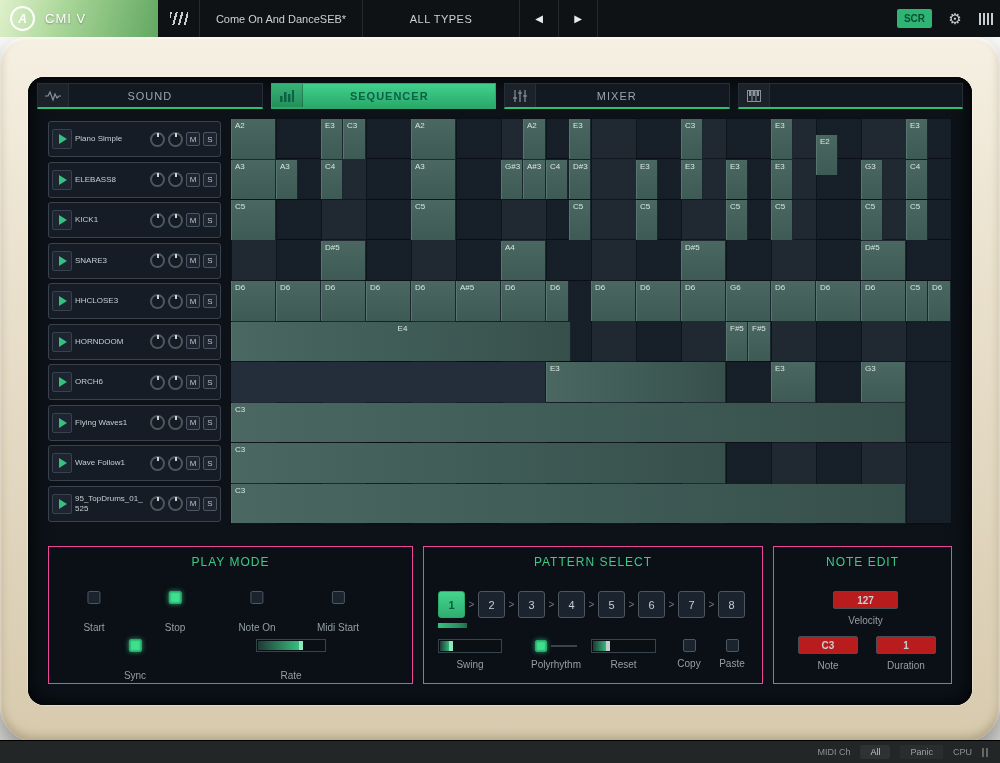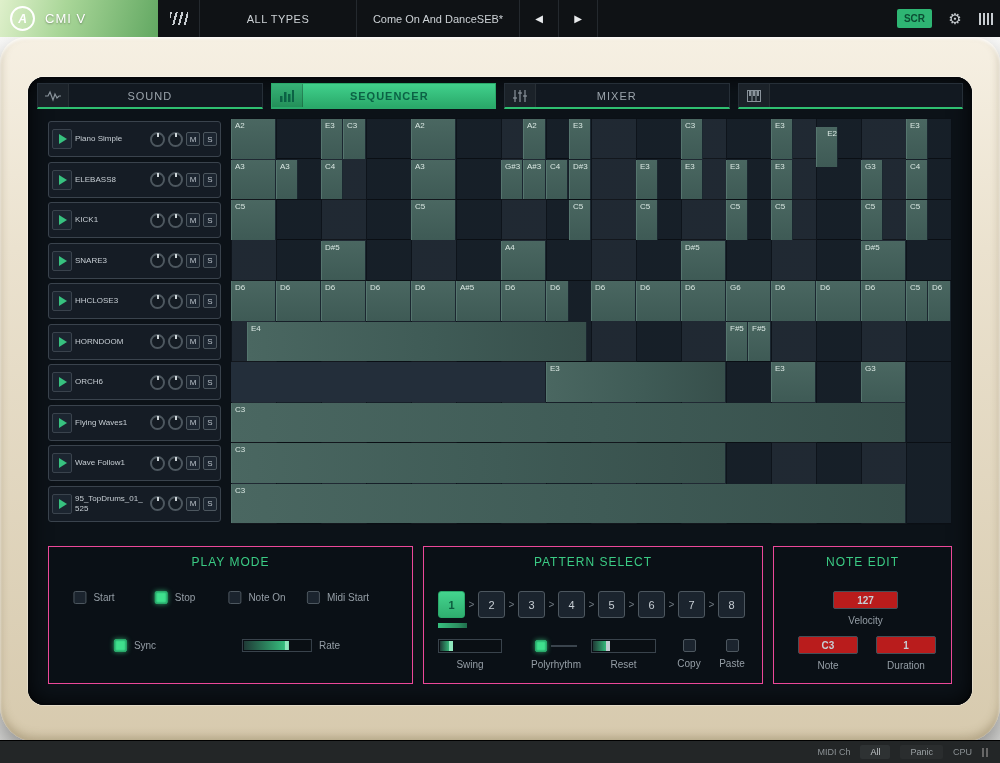--- a/index.html
+++ b/index.html
@@ -70,21 +70,21 @@
     border-right:1px solid #1b2730;border-left:1px solid #55756e;}
   .seq-cell.long{background:linear-gradient(90deg,#4a6761 0%,#3f5b56 55%,#374f4b 100%);}
   .seq-cell.dim{background:#232e3a;border-left:none;border-right:1px solid #151d26;}
   .cell-label{font-size:8px;color:#d9e7e2;padding:2px 0 0 3px;display:block;white-space:nowrap;}
   
   .panel{position:absolute;border:1px solid #ec4899;background:rgba(8,14,20,.35);box-sizing:border-box;}
   #playmode-panel{left:20px;top:469px;width:365px;height:138px;}
   #pattern-panel{left:395px;top:469px;width:340px;height:138px;}
   #noteedit-panel{left:745px;top:469px;width:179px;height:138px;}
   .panel-title{text-align:center;color:#3bcb84;font-size:12px;letter-spacing:1px;margin-top:8px;}
-  .pm-group{position:absolute;transform:translateX(-50%);display:flex;flex-direction:row;align-items:center;gap:7px;}
+  .pm-group{position:absolute;transform:translateX(-50%);display:flex;flex-direction:column;align-items:center;gap:18px;}
   .sq-btn{width:13px;height:13px;background:#1b242e;border:1px solid #4d575f;border-radius:2px;box-sizing:border-box;}
   .sq-btn.on{background:#3fe08d;border-color:#2aa96a;box-shadow:0 0 5px rgba(63,224,141,.65), inset 0 0 2px #0b6245;}
   .pm-label{font-size:10px;color:#959ea6;white-space:nowrap;}
   .h-slider{width:70px;height:13px;background:#0a0f14;border:1px solid #39434c;position:relative;box-sizing:border-box;}
   .h-slider .fill{position:absolute;left:1px;top:1px;bottom:1px;background:linear-gradient(90deg,#1f3a36,#37c17f);}
   .h-slider .handle{position:absolute;top:1px;bottom:1px;width:4px;background:#8fe7bd;}
   .h-slider .handle.light{background:#c3cdd2;}
   
   #pattern-row{position:absolute;left:14px;top:44px;display:flex;align-items:center;}
   .pattern-slot{width:27px;height:27px;background:#1b242e;border:1px solid #4d575f;border-radius:3px;
@@ -125,22 +125,22 @@
 <div class="top-toolbar">
   <div class="logo-section">
     <div class="logo-circle">
       <span>A</span>
     </div>
     <span class="app-name">CMI V</span>
   </div>
   <div class="tb-section tilt-section">
     <div class="tilted-bars"></div>
   </div>
+  <div class="tb-section preset-name-sec">Come On And DanceSEB*</div>
   <div class="tb-section all-types">ALL TYPES</div>
-  <div class="tb-section preset-name-sec">Come On And DanceSEB*</div>
   <div class="tb-section nav-btn">◀</div>
   <div class="tb-section nav-btn">▶</div>
   <div class="tb-spacer"></div>
   <div class="scr-btn">SCR</div>
   <div class="gear-btn">⚙</div>
   <div class="menu-bars">
       <i></i>
       <i></i>
       <i></i>
       <i></i>
@@ -299,21 +299,21 @@
         </div>
         <div class="seq-cell" style="left: 338px; top: 0px; width: 22px;">
           <span class="cell-label">E3</span>
         </div>
         <div class="seq-cell" style="left: 450px; top: 0px; width: 22px;">
           <span class="cell-label">C3</span>
         </div>
         <div class="seq-cell" style="left: 540px; top: 0px; width: 22px;">
           <span class="cell-label">E3</span>
         </div>
-        <div class="seq-cell" style="left: 585px; top: 8px; width: 22px; text-align: right;">
+        <div class="seq-cell" style="left: 585px; top: 16px; width: 22px;">
           <span class="cell-label">E2</span>
         </div>
         <div class="seq-cell" style="left: 675px; top: 0px; width: 22px;">
           <span class="cell-label">E3</span>
         </div>
         <div class="seq-cell" style="left: 0px; top: 40.5px; width: 45px;">
           <span class="cell-label">A3</span>
         </div>
         <div class="seq-cell" style="left: 45px; top: 40.5px; width: 22px;">
           <span class="cell-label">A3</span>
@@ -434,21 +434,21 @@
         </div>
         <div class="seq-cell" style="left: 630px; top: 162px; width: 45px;">
           <span class="cell-label">D6</span>
         </div>
         <div class="seq-cell" style="left: 675px; top: 162px; width: 22px;">
           <span class="cell-label">C5</span>
         </div>
         <div class="seq-cell" style="left: 697px; top: 162px; width: 23px;">
           <span class="cell-label">D6</span>
         </div>
-        <div class="seq-cell long" style="left: 16px; top: 202.5px; width: 340px;">
+        <div class="seq-cell long" style="left: 0px; top: 202.5px; width: 340px; text-align: center;">
           <span class="cell-label">E4</span>
         </div>
         <div class="seq-cell" style="left: 495px; top: 202.5px; width: 22px;">
           <span class="cell-label">F#5</span>
         </div>
         <div class="seq-cell" style="left: 517px; top: 202.5px; width: 23px;">
           <span class="cell-label">F#5</span>
         </div>
         <div class="seq-cell dim" style="left: 0px; top: 243px; width: 315px;"></div>
         <div class="seq-cell long" style="left: 315px; top: 243px; width: 180px;">

